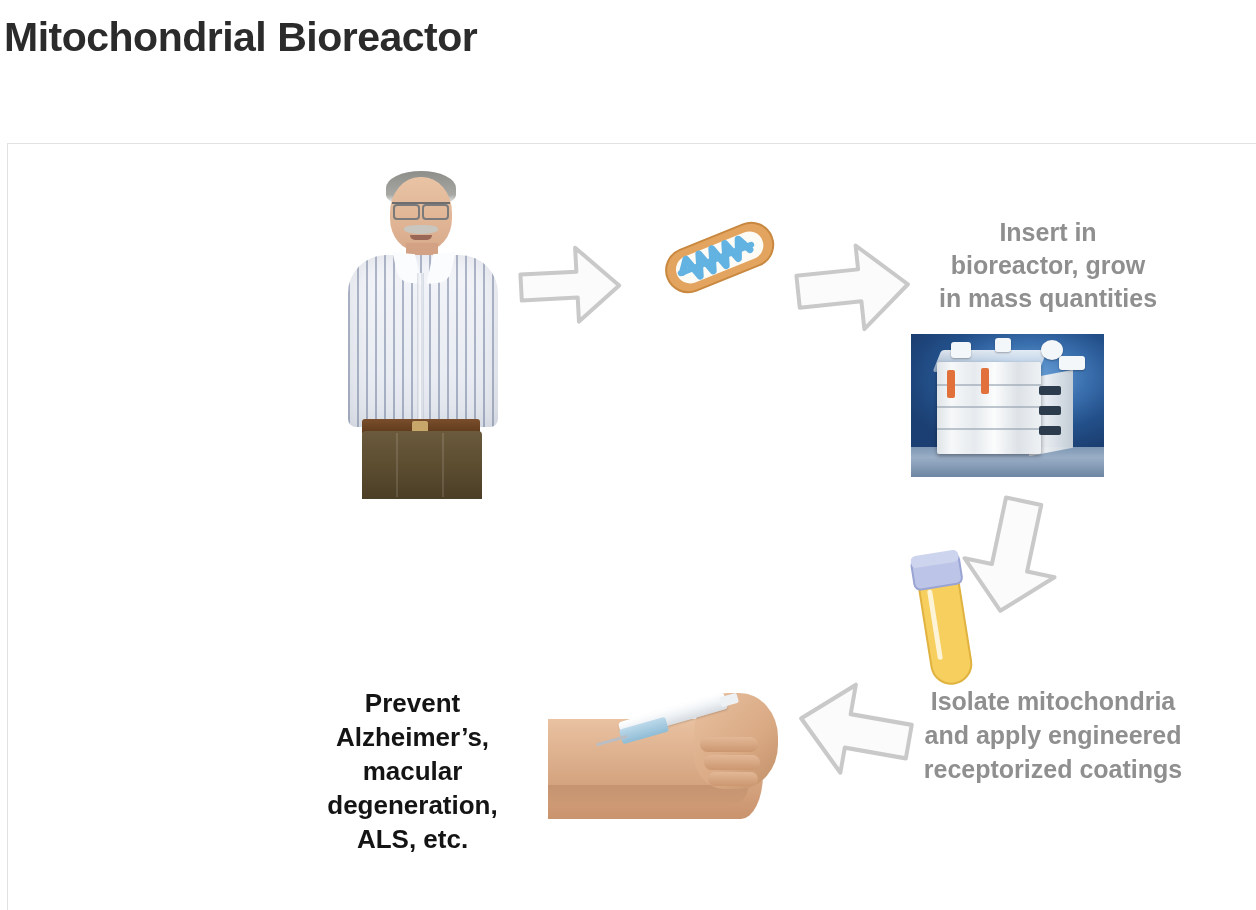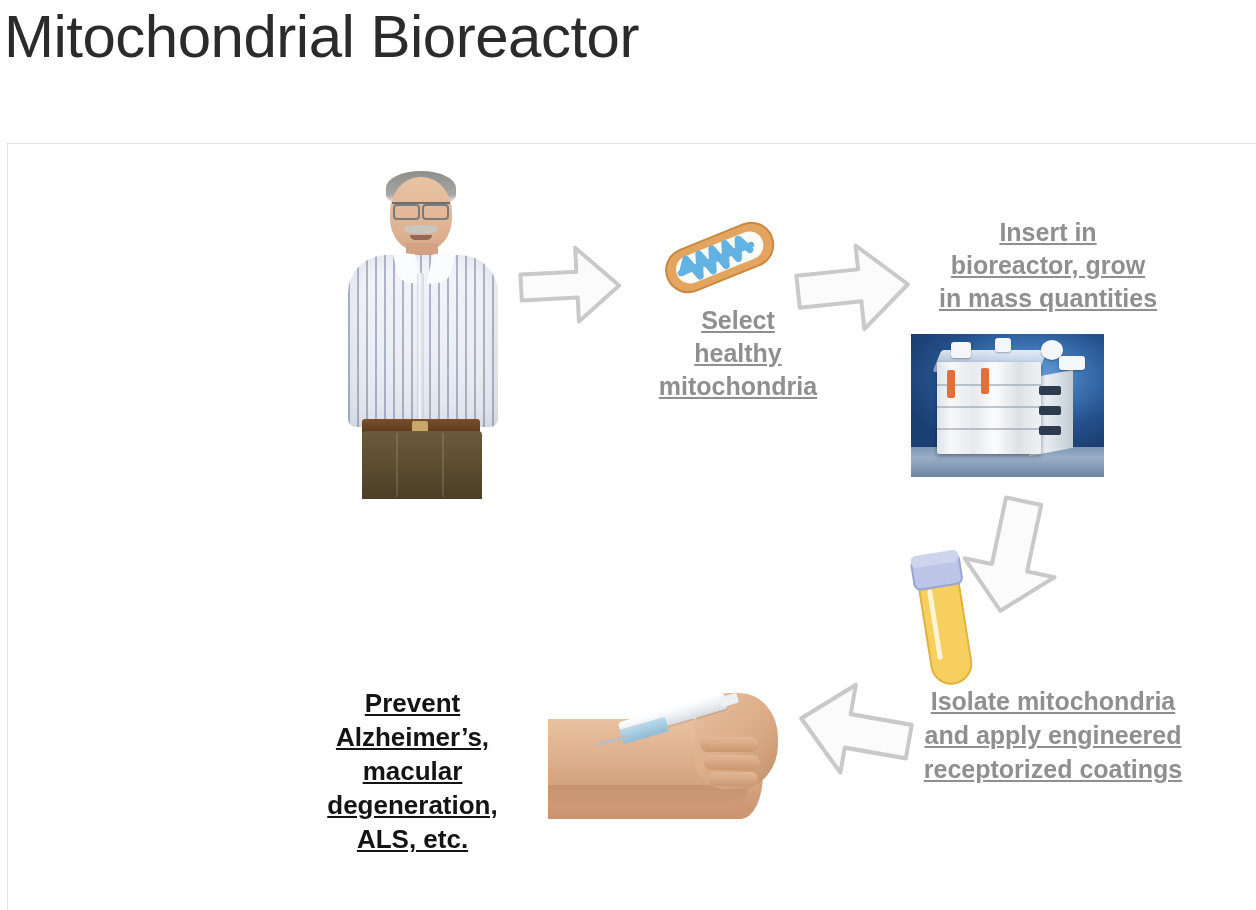--- a/index.html
+++ b/index.html
@@ -10,23 +10,23 @@
     font-family: "Liberation Sans", sans-serif;
     overflow: hidden;
   }
   .page { position: relative; width: 1256px; height: 910px; background:#fff; }
 
   
   .page-title {
     position: absolute;
     left: 4px;
     top: 6px;
-    font-size: 60px;
+    font-size: 41px;
     line-height: 62px;
-    font-weight: 400;
+    font-weight: 700;
     letter-spacing: -0.5px;
     color: #2b2b2b;
     white-space: nowrap;
   }
 
   
   .card {
     position: absolute;
     left: 7px;
     top: 143px;
@@ -42,21 +42,20 @@
 
   
   .lbl {
     position: absolute;
     color: #8f8f8f;
     font-weight: 700;
     font-size: 25px;
     line-height: 33px;
     text-align: center;
     white-space: pre-line;
-    text-decoration: underline;
   }
   .lbl-dark { color: #141414; }
 
   #label-extract      { left: 457px; top: 176px; width: 185px; }
   #label-select       { left: 600px; top: 160px; width: 260px; }
   #label-insert       { left: 880px; top: 72px;  width: 320px; }
   #label-isolate      { left: 880px; top: 540px; width: 330px; line-height: 34px;}
   #label-transfuse    { left: 560px; top: 687px; width: 390px; line-height: 34px;}
   #label-prevent      { left: 272px; top: 518px; width: 265px; line-height: 34px; font-size: 26px; margin-top: 24px;}
 
@@ -326,23 +325,20 @@
         <div class="finger" style="left:152px; top:58px; width:58px; height:15px;"></div>
         <div class="finger" style="left:156px; top:76px; width:56px; height:15px;"></div>
         <div class="finger" style="left:160px; top:93px; width:50px; height:14px;"></div>
         <div class="syringe-barrel"></div>
         <div class="syringe-liquid"></div>
         <div class="plunger"></div>
         <div class="needle"></div>
       </div>
 
 
-      <div class="lbl" id="label-select">Select
-healthy
-mitochondria</div>
 
       <div class="lbl" id="label-insert">Insert in
 bioreactor, grow
 in mass quantities</div>
 
       <div class="lbl" id="label-isolate">Isolate mitochondria
 and apply engineered
 receptorized coatings</div>
 
 

